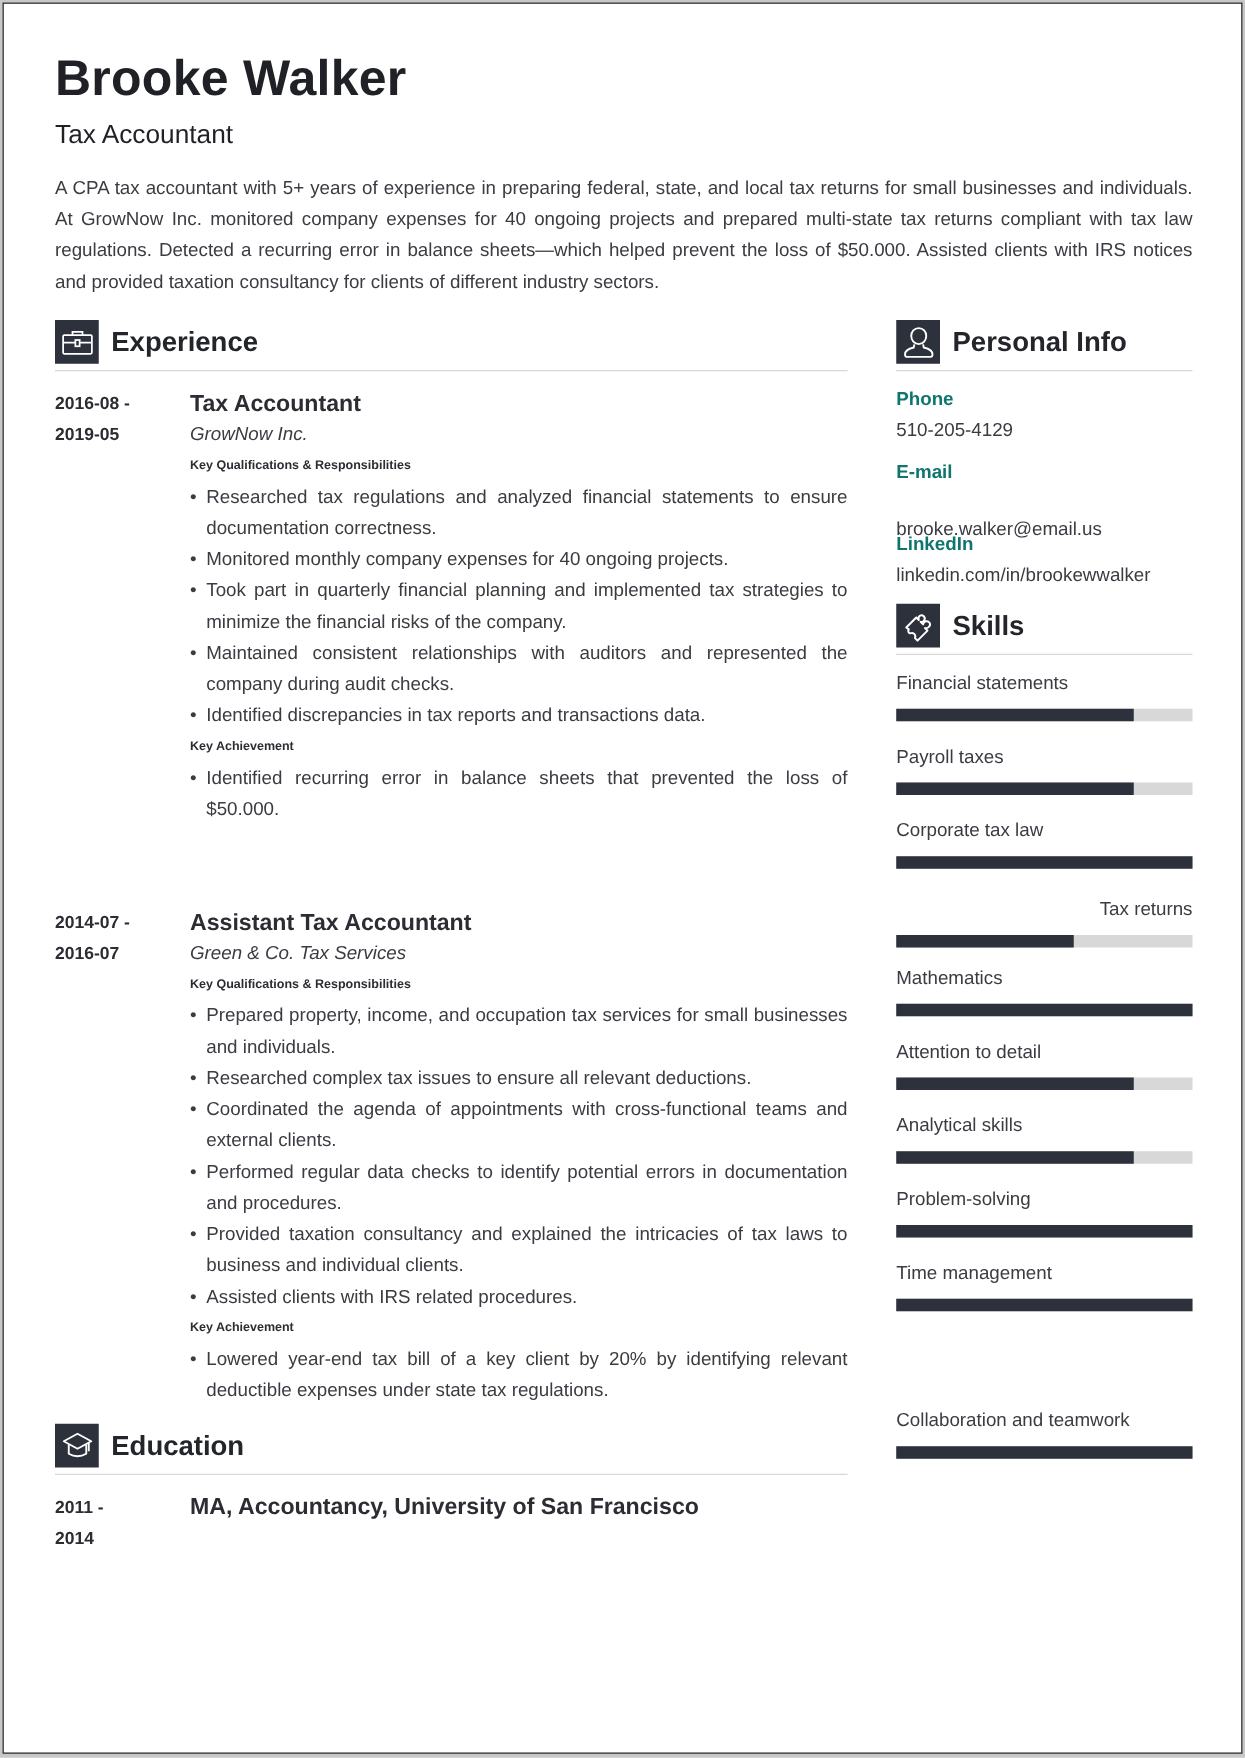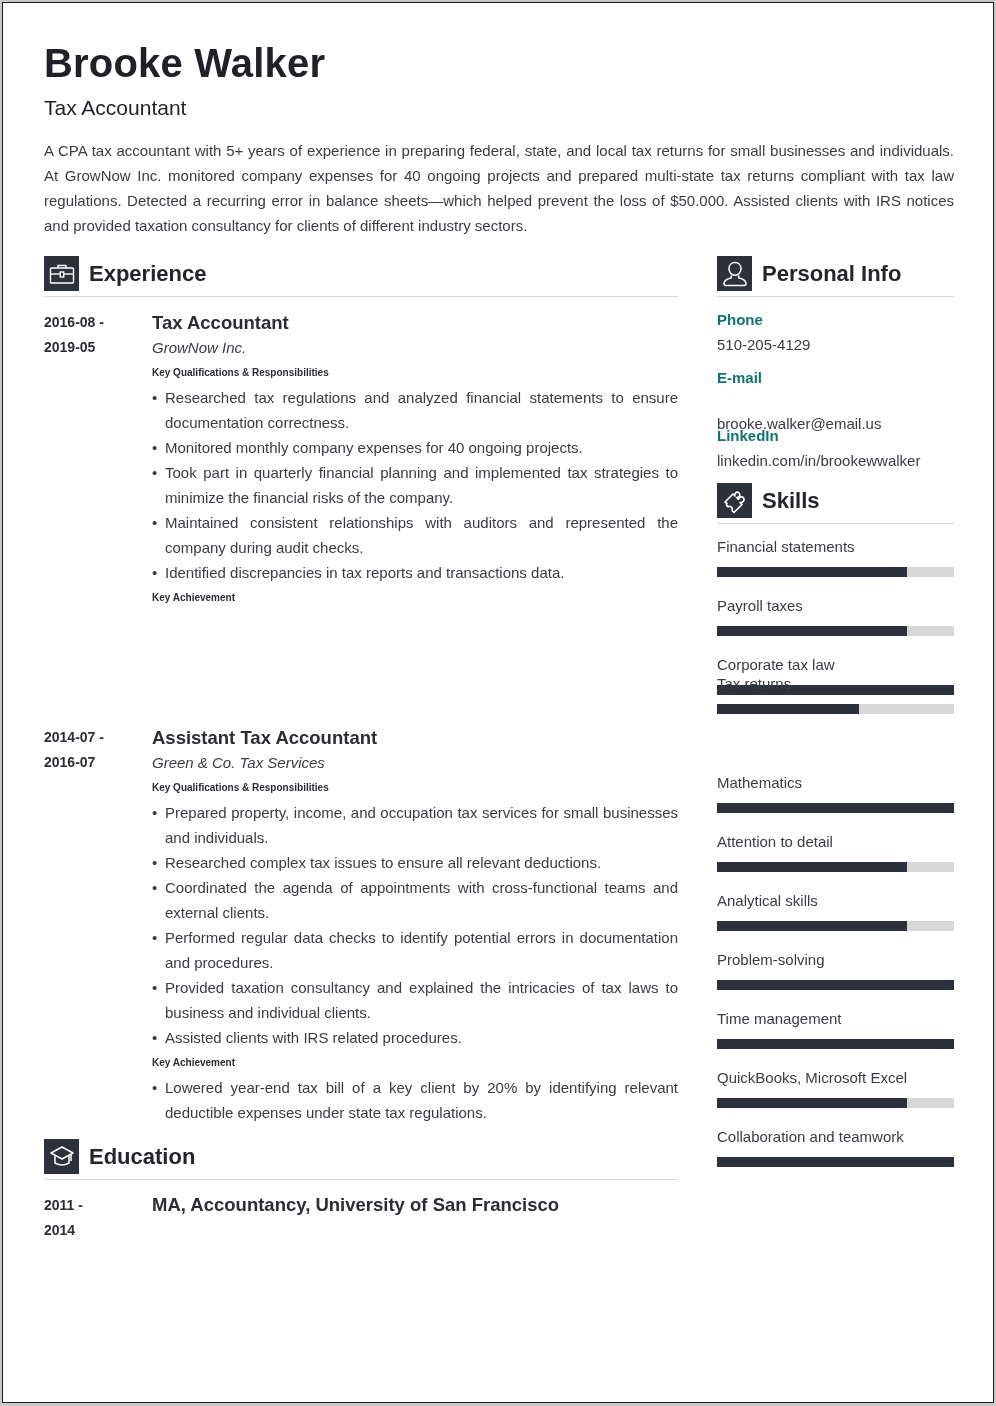--- a/index.html
+++ b/index.html
@@ -74,20 +74,23 @@
       <div class="company">GrowNow Inc.</div>
       <div class="sub">Key Qualifications &amp; Responsibilities</div>
       <ul class="bl">
         <li>Researched tax regulations and analyzed financial statements to ensure documentation correctness.</li>
         <li>Monitored monthly company expenses for 40 ongoing projects.</li>
         <li>Took part in quarterly financial planning and implemented tax strategies to minimize the financial risks of the company.</li>
         <li>Maintained consistent relationships with auditors and represented the company during audit checks.</li>
         <li>Identified discrepancies in tax reports and transactions data.</li>
       </ul>
       <div class="sub">Key Achievement</div>
+      <ul class="bl">
+        <li>Identified recurring error in balance sheets that prevented the loss of $50.000.</li>
+      </ul>
     </div>
   </div>
 
   <div class="exp" style="top:722px;">
     <div class="date">
       <div>2014-07 -</div>
       <div>2016-07</div>
     </div>
     <div class="body">
       <div class="job-title">Assistant Tax Accountant</div>
@@ -172,21 +175,21 @@
       <div class="bar">
         <div class="bar-fill" style="width: 80%;"></div>
       </div>
     </div>
     <div class="skill" style="top: 653px;">
       <div class="skill-name">Corporate tax law</div>
       <div class="bar">
         <div class="bar-fill" style="width: 100%;"></div>
       </div>
     </div>
-    <div class="skill" style="top: 672px;">
+    <div class="skill" style="top: 716px; text-align: right;">
       <div class="skill-name">Tax returns</div>
       <div class="bar">
         <div class="bar-fill" style="width: 60%;"></div>
       </div>
     </div>
     <div class="skill" style="top: 771px;">
       <div class="skill-name">Mathematics</div>
       <div class="bar">
         <div class="bar-fill" style="width: 100%;"></div>
       </div>
@@ -208,25 +211,19 @@
       <div class="bar">
         <div class="bar-fill" style="width: 100%;"></div>
       </div>
     </div>
     <div class="skill" style="top: 1007px;">
       <div class="skill-name">Time management</div>
       <div class="bar">
         <div class="bar-fill" style="width: 100%;"></div>
       </div>
     </div>
-    <div class="skill" style="top: 1066px;">
-      <div class="skill-name">QuickBooks, Microsoft Excel</div>
-      <div class="bar">
-        <div class="bar-fill" style="width: 80%;"></div>
-      </div>
-    </div>
     <div class="skill" style="top: 1125px;">
       <div class="skill-name">Collaboration and teamwork</div>
       <div class="bar">
         <div class="bar-fill" style="width: 100%;"></div>
       </div>
     </div>
   </div>
 
 </body></html>

